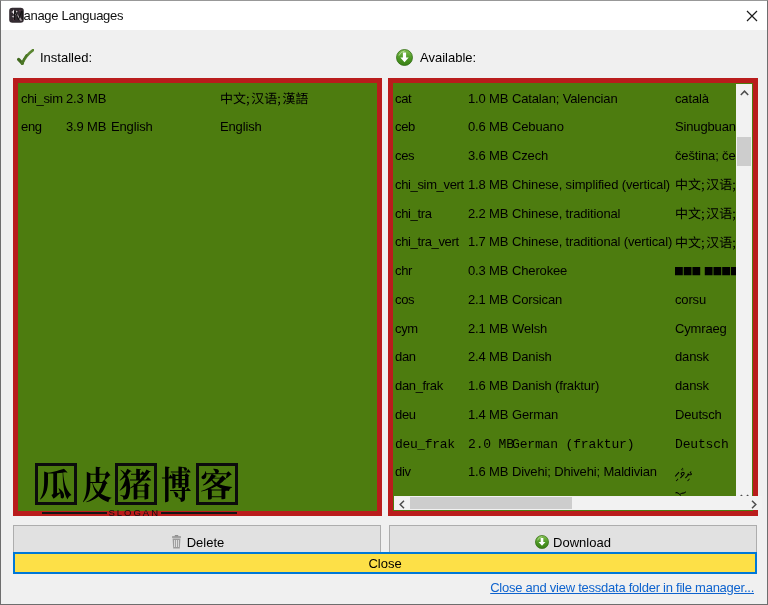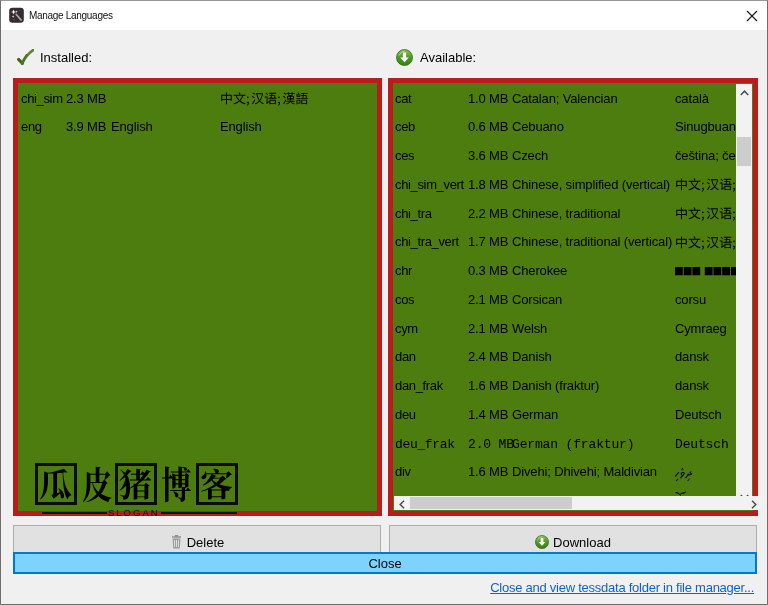--- a/index.html
+++ b/index.html
@@ -5,21 +5,21 @@
   html,body{margin:0;padding:0;background:#ffffff;}
   *{box-sizing:border-box;}
   #window{
     position:relative;width:768px;height:605px;overflow:hidden;
     font-family:"Liberation Sans","DejaVu Sans",sans-serif;
     border:1px solid #6e6e6e;border-top-color:#989898;background:#f0f0f0;
   }
   
   #titlebar{position:absolute;left:0;top:0;width:766px;height:29px;background:#ffffff;}
   #app-icon{position:absolute;left:8px;top:6px;width:15px;height:16px;}
-  #title-text{position:absolute;left:28px;top:0;height:46px;line-height:30px;font-size:10px;color:#101010;white-space:nowrap;letter-spacing:-0.3px;}
+  #title-text{position:absolute;left:12px;top:0;height:46px;line-height:30px;font-size:13px;color:#101010;white-space:nowrap;letter-spacing:-0.3px;}
   #close-btn{position:absolute;right:0;top:0;width:45px;height:29px;}
   #close-x{position:absolute;left:24px;top:9px;}
   
   .sec-icon{position:absolute;width:17px;height:17px;}
   #installed-icon{left:16px;top:48px;}
   #available-icon{left:395px;top:48px;}
   .sec-label{position:absolute;top:49px;height:16px;line-height:16px;font-size:13px;color:#000;}
   #installed-label{left:39px;}
   #available-label{left:419px;}
   
@@ -40,28 +40,28 @@
   #vscroll{position:absolute;right:1px;top:1px;width:16px;height:422px;background:#f2f2f2;}
   #vthumb{position:absolute;left:1px;top:53px;width:14px;height:29px;background:#cdcdcd;}
   #hscroll{position:absolute;left:1px;bottom:1px;height:14px;width:368px;background:#f2f2f2;}
   #hthumb{position:absolute;left:16px;top:1px;width:162px;height:12px;background:#cdcdcd;}
   .sb-arrow{position:absolute;}
   
   #watermark{position:absolute;left:17px;top:378px;width:206px;height:60px;}
   .wm-box{position:absolute;top:2px;width:42px;height:42px;border:3px solid #0c0c0c;}
   #wm-line{position:absolute;top:47px;left:7px;width:196px;height:11px;}
   .wm-seg{position:absolute;top:4px;height:1.6px;background:#141414;}
-  #wm-slogan{position:absolute;left:66px;top:0;width:52px;text-align:left;font-size:9.5px;letter-spacing:2px;color:#111;line-height:10px;}
+  #wm-slogan{position:absolute;left:66px;top:0;width:52px;text-align:right;font-size:9.5px;letter-spacing:2px;color:#111;line-height:10px;}
   
   .btn{position:absolute;top:524px;height:21px;background:#e1e1e1;border:1px solid #adadad;
        font-size:13px;color:#000;display:flex;align-items:center;justify-content:center;gap:4px;padding:16px;
        font-family:inherit;}
   #btn-delete{left:12px;width:368px;}
   #btn-download{left:388px;width:368px;}
-  #btn-close{position:absolute;left:12px;top:551px;width:744px;height:22px;background:#7dd3fc;
+  #btn-close{position:absolute;left:12px;top:551px;width:744px;height:22px;background:#fde047;
        border:2px solid #0078d7;font-size:13px;color:#000;font-family:inherit;padding:0;}
   .btn-ic{display:inline-block;flex:none;}
   
   #footer-link{position:absolute;right:13px;top:579px;font-size:13px;color:#0e63ce;letter-spacing:-0.25px;text-decoration:underline;white-space:nowrap;cursor:pointer;}
 </style>
 </head>
 <body>
 
 <div id="window">
 

